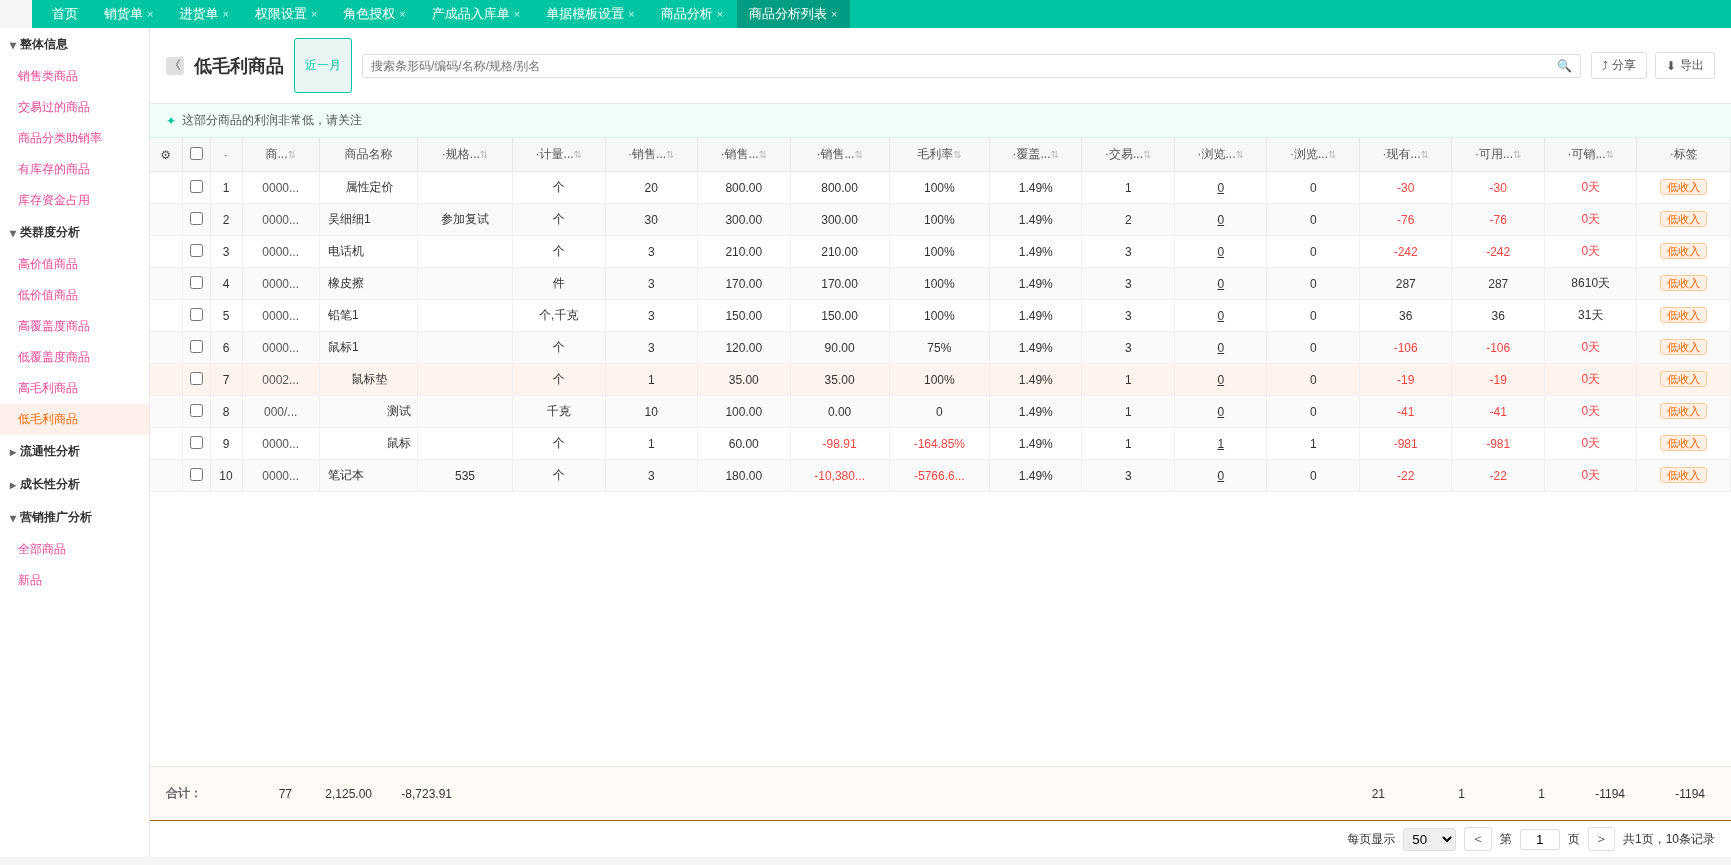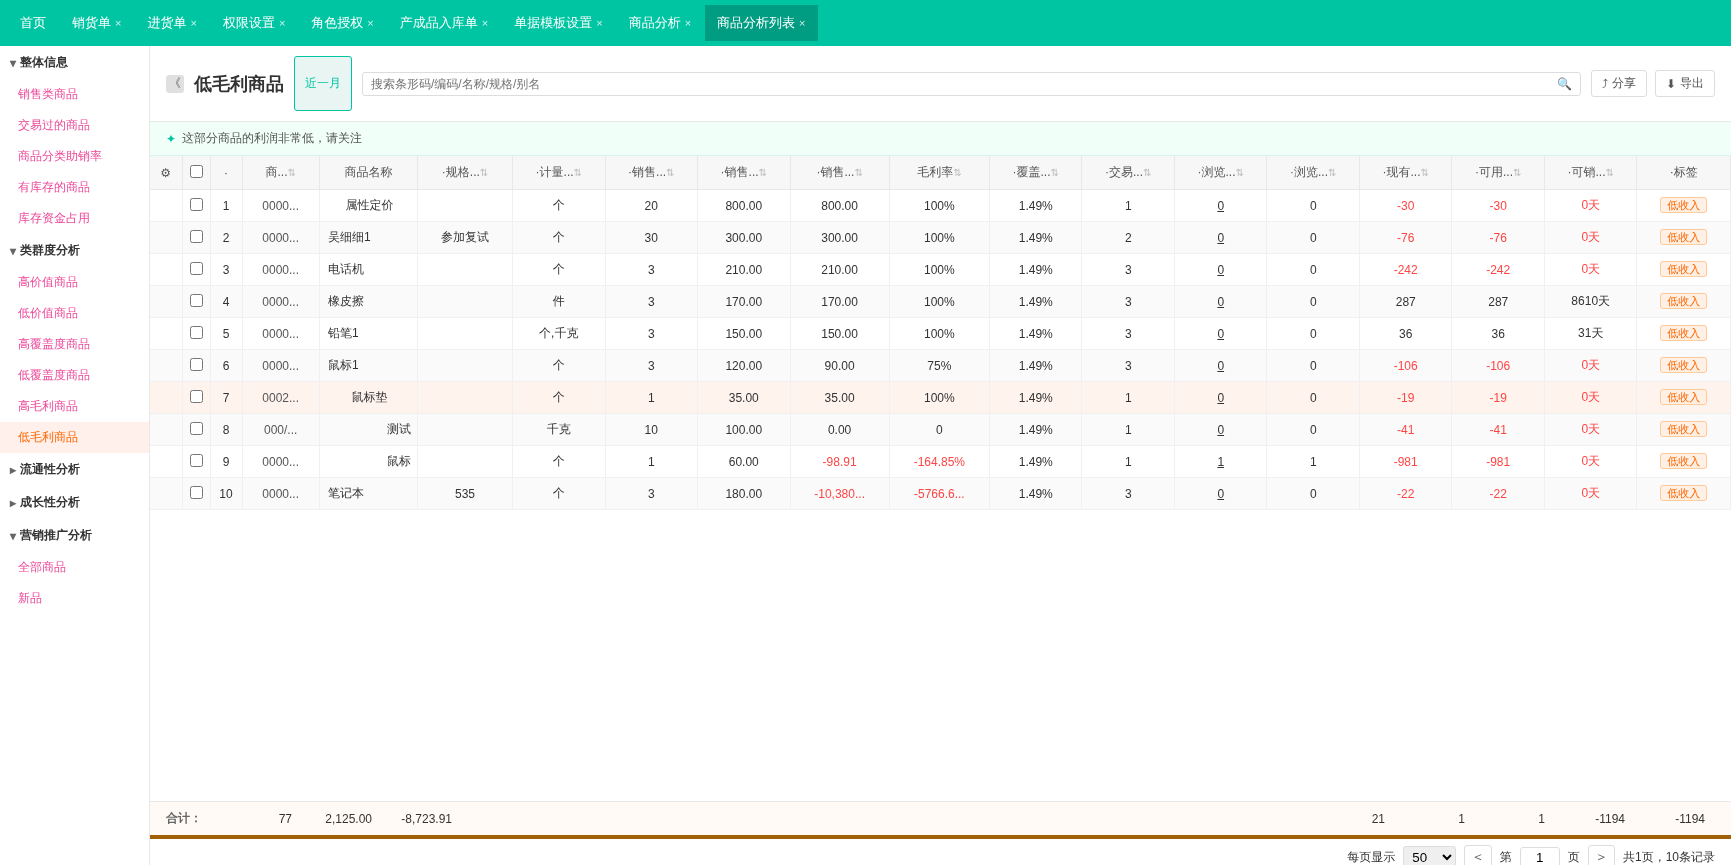--- a/index.html
+++ b/index.html
@@ -3,23 +3,24 @@
   <meta charset="utf-8">
   <style>
     * { box-sizing: border-box; margin: 0; padding: 0; }
     body { font-family: 'Microsoft YaHei', Arial, sans-serif; font-size: 12px; background: #f5f5f5; color: #333; }
 
     
     .top-nav {
       background: #00c5a3;
       display: flex;
       align-items: center;
-      height: 46px;
+      height: 28px;
       padding: 0 8px;
       gap: 2px;
+      margin-left: 32px;
     }
     .nav-item {
       color: #fff;
       padding: 0 12px;
       height: 36px;
       display: flex;
       align-items: center;
       cursor: pointer;
       white-space: nowrap;
       font-size: 13px;
@@ -183,42 +184,42 @@
       padding: 1px 6px;
       border-radius: 3px;
       font-size: 11px;
     }
     .underline { text-decoration: underline; }
 
     
     .table-footer {
       background: #fffaf5;
       border-top: 1px solid #e8e8e8;
-      padding: 8px 16px;
+      padding: 18px 16px;
       display: flex;
       align-items: center;
       gap: 20px;
     }
     .footer-label { color: #666; font-weight: bold; }
     .footer-total-row {
       display: flex;
       align-items: center;
       gap: 0;
       flex: 1;
     }
     .footer-cell {
       padding: 0 10px;
       min-width: 80px;
       text-align: right;
     }
 
     
     .pagination-bar {
       background: #fff;
-      border-top: 4px solid #a16207;
+      border-top: 1px solid #a16207;
       padding: 6px 16px;
       display: flex;
       align-items: center;
       justify-content: flex-end;
       gap: 8px;
       font-size: 12px;
     }
     .pagination-bar select {
       padding: 2px 4px;
       border: 1px solid #ddd;

